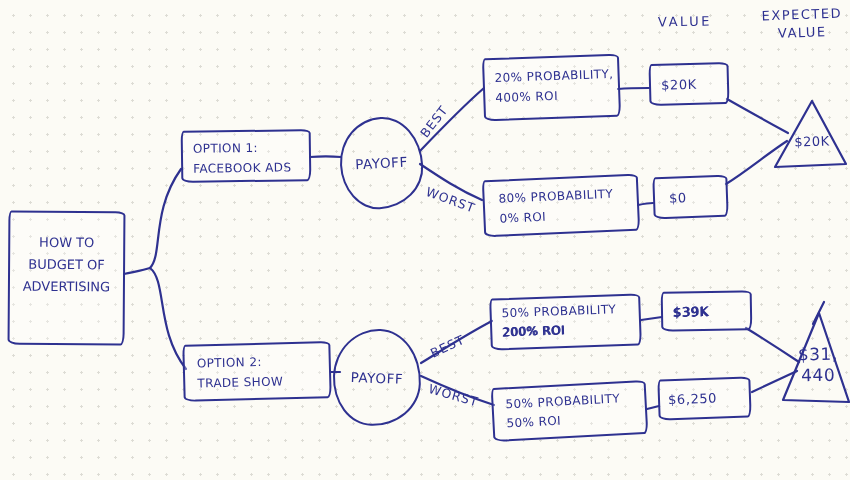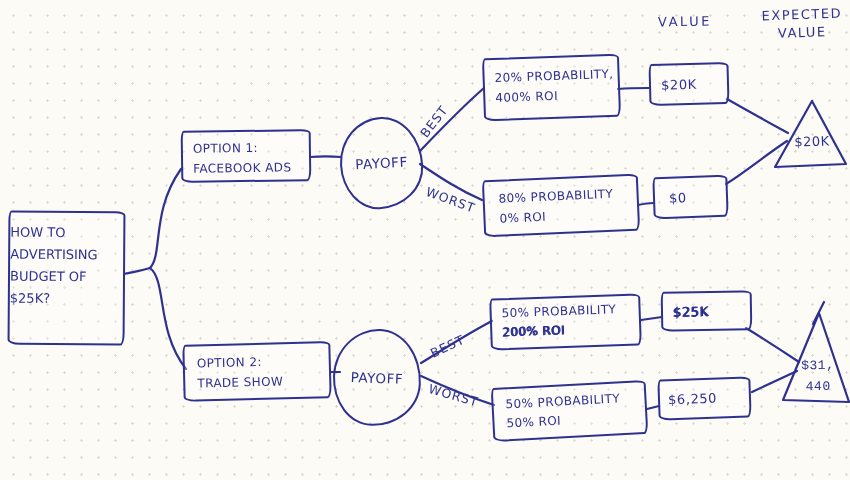--- a/index.html
+++ b/index.html
@@ -23,39 +23,39 @@
     border-radius:52% 48% 55% 45% / 50% 55% 45% 50%;
     display:flex;align-items:center;justify-content:center;
     font-size:13.5px;letter-spacing:0.6px;
   }
   .lbl{position:absolute;font-size:12.5px;letter-spacing:1px;white-space:nowrap;}
   .boxtxt{font-size:12px;line-height:20px;letter-spacing:0.4px;white-space:nowrap;}
   .valbox{display:flex;align-items:center;font-size:13px;letter-spacing:0.6px;}
   .overwritten{text-shadow:0.7px 0 0 var(--ink), -0.5px 0.4px 0 var(--ink);}
 
   .root{left:8px;top:211px;width:117px;height:134px;transform:rotate(0.4deg);
-        font-size:13px;line-height:22px;padding-top:9px;}
+        font-size:13px;line-height:22px;text-align:center;padding-top:19px;}
   .opt1{left:181px;top:130px;width:130px;height:52px;transform:rotate(-0.8deg);padding:6px 0 0 10px;}
   .opt2{left:183px;top:343px;width:148px;height:57px;transform:rotate(-1.5deg);padding:7px 0 0 12px;}
   .circle1{left:340px;top:117px;width:83px;height:92px;transform:rotate(-3deg);}
   .circle2{left:333px;top:329px;width:88px;height:97px;transform:rotate(2deg);}
   .bestlab1{left:417px;top:131px;transform:rotate(-52deg);transform-origin:0 0;}
   .worstlab1{left:429px;top:184px;transform:rotate(20deg);transform-origin:0 0;}
   .bestlab2{left:428px;top:347px;transform:rotate(-25deg);transform-origin:0 0;}
   .worstlab2{left:431px;top:381px;transform:rotate(16deg);transform-origin:0 0;}
   .bbox1{left:483px;top:56px;width:137px;height:63px;transform:rotate(-2deg);padding:8px 0 0 10px;}
   .wbox1{left:483px;top:177px;width:156px;height:57px;transform:rotate(-2.5deg);padding:7px 0 0 14px;}
   .bbox2{left:490px;top:296px;width:151px;height:52px;transform:rotate(-2deg);padding:4px 0 0 10px;line-height:19px;}
   .wbox2{left:492px;top:384px;width:155px;height:54px;transform:rotate(-3deg);padding:6px 0 0 12px;line-height:19px;}
   .val1{left:649px;top:63px;width:80px;height:42px;transform:rotate(-1.5deg);padding-left:10px;}
   .val0{left:653px;top:176px;width:75px;height:42px;transform:rotate(-2deg);padding-left:14px;}
   .val25{left:661px;top:291px;width:91px;height:40px;transform:rotate(-1deg);padding-left:10px;}
   .val6250{left:658px;top:378px;width:93px;height:41px;transform:rotate(-2deg);padding-left:8px;}
   .trilab1{position:absolute;left:783px;top:134px;width:58px;text-align:center;font-size:13px;transform:rotate(-2deg);letter-spacing:0.5px;}
-  .trilab2{position:absolute;left:794px;top:355px;width:48px;text-align:center;font-size:13px;line-height:21px;transform:rotate(-1deg);letter-spacing:0.5px;font-family:Liberation Mono, monospace;}
+  .trilab2{position:absolute;left:794px;top:344px;width:48px;text-align:center;font-size:17px;line-height:21px;transform:rotate(-1deg);letter-spacing:0.5px;}
   .hdrval{position:absolute;left:658px;top:14px;font-size:13px;letter-spacing:2.5px;transform:rotate(-1deg);}
   .hdrev{position:absolute;left:762px;top:6px;width:80px;font-size:13px;letter-spacing:1.5px;
          text-align:center;line-height:18px;transform:rotate(-2deg);}
 </style>
 </head>
 <body>
 
 <div class="canvas">
 
   <svg class="lines-layer" viewBox="0 0 850 480">
@@ -82,23 +82,22 @@
   </svg>
 
   <div class="hdrval">VALUE</div>
   <div class="hdrev">
     <div>EXPECTED</div>
     <div>VALUE</div>
   </div>
 
   <div class="hbox root">
     <div>HOW TO</div>
+    <div>BUDGET OF</div>
     <div>ADVERTISING</div>
-    <div>BUDGET OF</div>
-    <div>$25K?</div>
   </div>
 
   <div class="hbox opt1 boxtxt">
     <div>OPTION 1:</div>
     <div>FACEBOOK ADS</div>
   </div>
   <div class="circle circle1">
     <span>PAYOFF</span>
   </div>
   <div class="lbl bestlab1">BEST</div>
@@ -130,21 +129,21 @@
     <span>PAYOFF</span>
   </div>
   <div class="lbl bestlab2">BEST</div>
   <div class="lbl worstlab2">WORST</div>
 
   <div class="hbox bbox2 boxtxt">
     <div>50% PROBABILITY</div>
     <div class="overwritten">200% ROI</div>
   </div>
   <div class="hbox val25 valbox">
-    <span class="overwritten">$25K</span>
+    <span class="overwritten">$39K</span>
   </div>
 
   <div class="hbox wbox2 boxtxt">
     <div>50% PROBABILITY</div>
     <div>50% ROI</div>
   </div>
   <div class="hbox val6250 valbox">
     <span>$6,250</span>
   </div>
 

